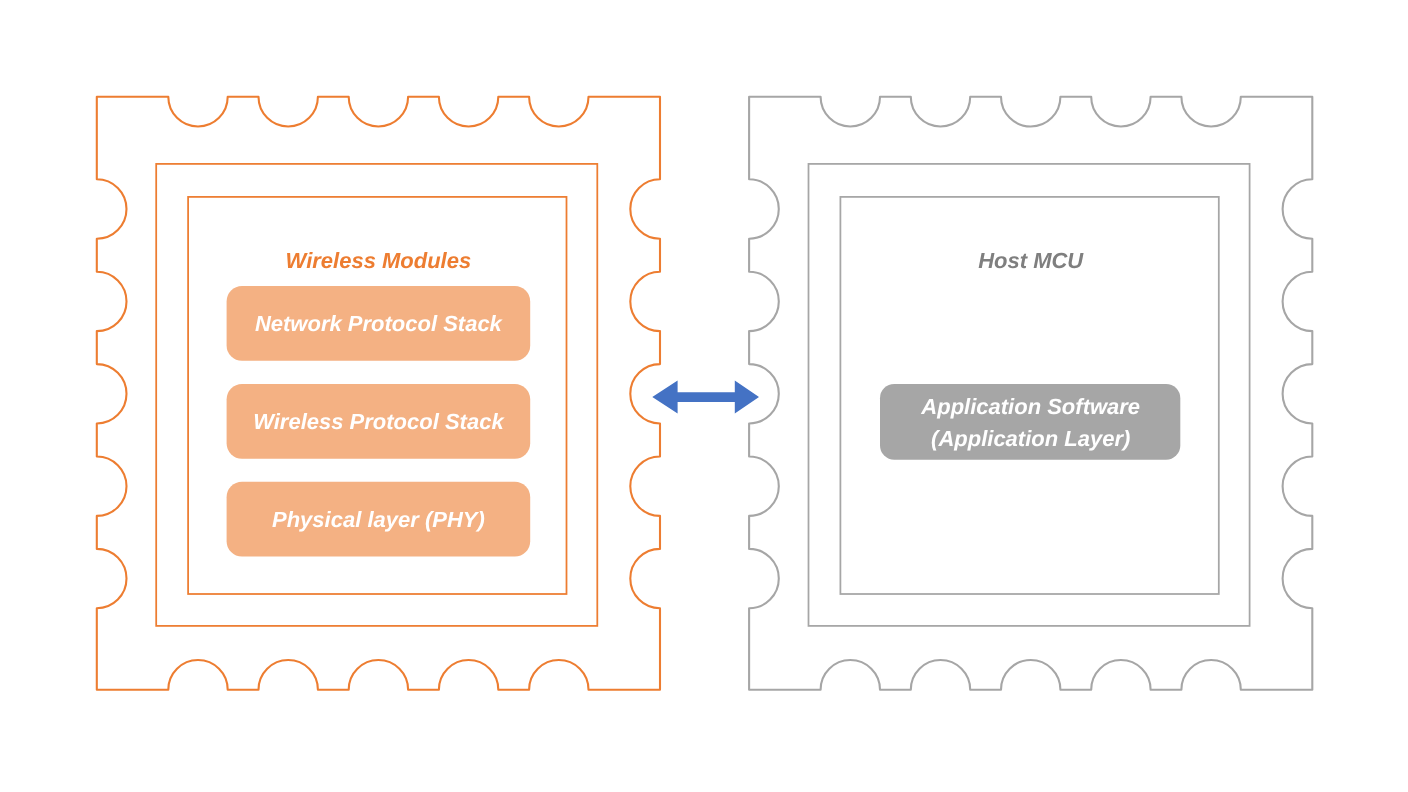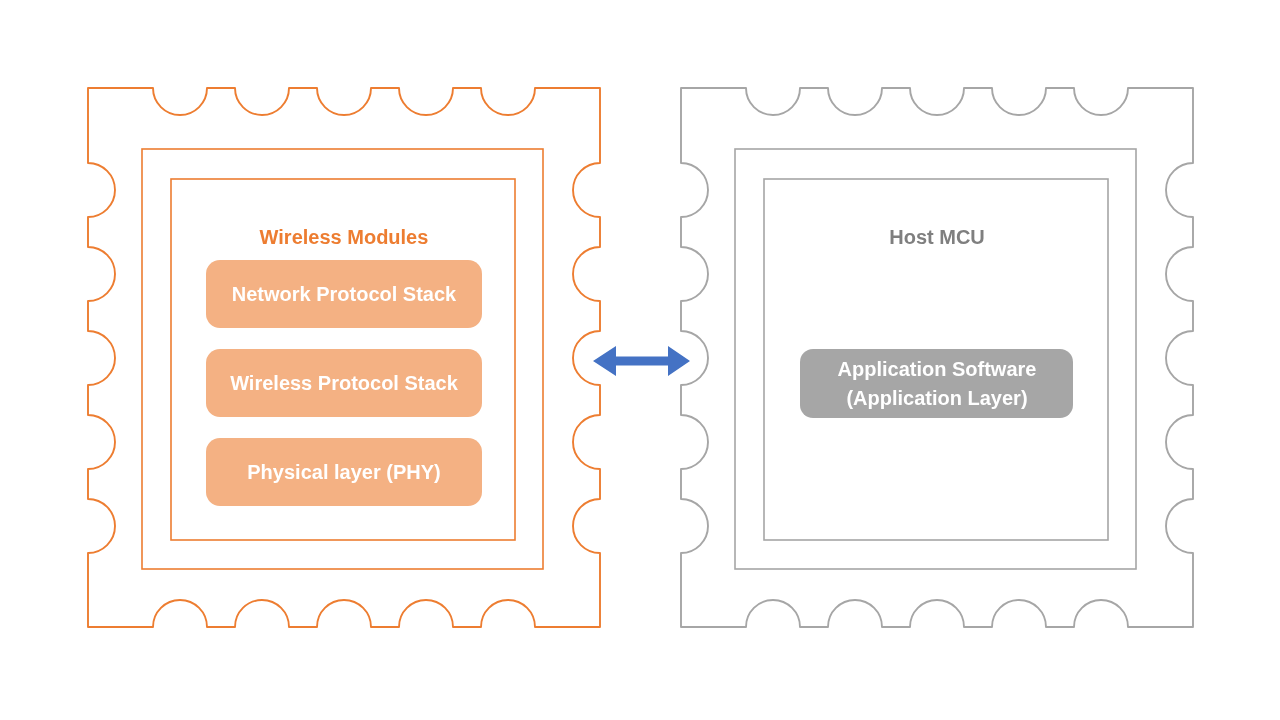--- a/index.html
+++ b/index.html
@@ -6,20 +6,21 @@
     margin: 0;
     padding: 0;
     background: #ffffff;
   }
   .slide {
     position: relative;
     width: 1280px;
     height: 720px;
     background: #ffffff;
     overflow: hidden;
+    font-style: italic;
   }
   svg.diagram {
     display: block;
     width: 1280px;
     height: 720px;
   }
   path.stamp {
     fill: none;
     stroke-width: 1.9;
     stroke-linejoin: round;

